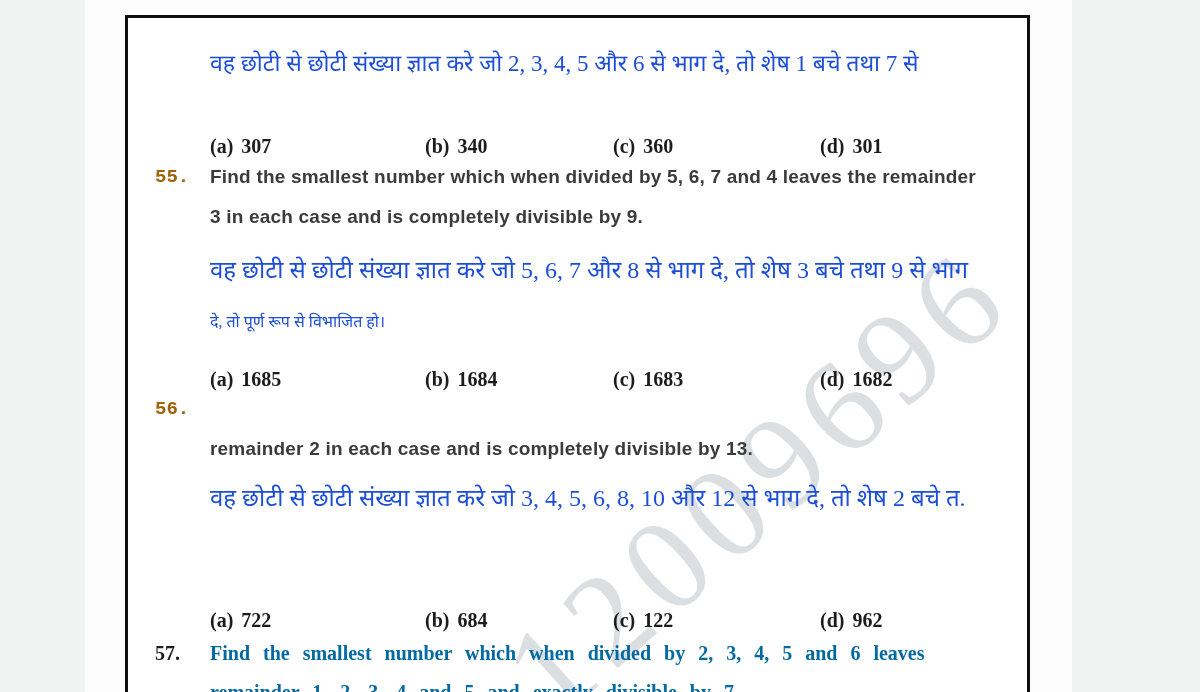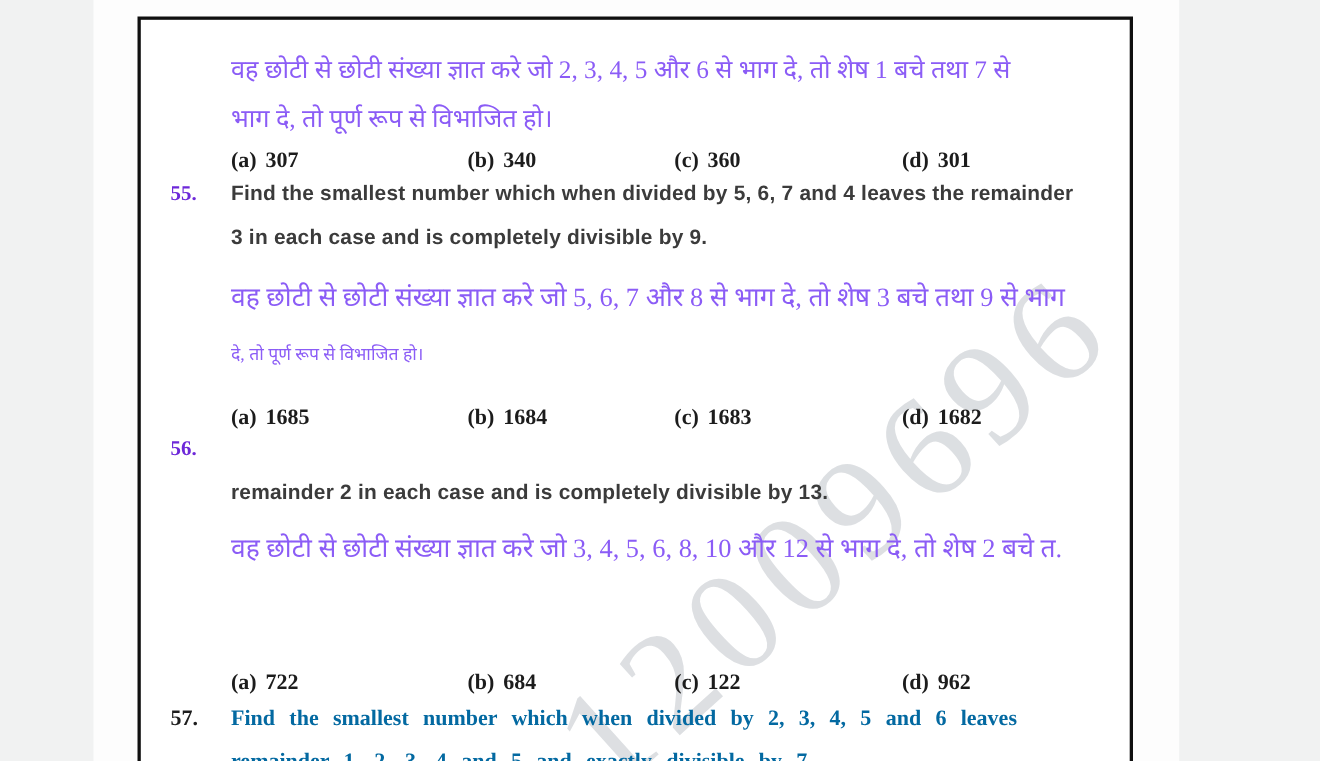--- a/index.html
+++ b/index.html
@@ -24,32 +24,32 @@
     position:absolute; left:300px; top:375px; width:660px; height:180px;
     font-family:"Liberation Serif", serif;
     font-size:132px; letter-spacing:12px; font-weight:400;
     color:#c6cacf; opacity:0.6; white-space:nowrap;
     transform:rotate(-42deg); transform-origin:center center;
     text-align:center; line-height:180px; user-select:none;
   }
   .hindi {
     position:absolute; left:82px;
     font-family:"Liberation Serif", serif;
-    font-size:23px; color:#8b5cf6; white-space:nowrap;
+    font-size:23px; color:#1d4ed8; white-space:nowrap;
   }
   .eng {
     position:absolute; left:82px;
     font-family:"Liberation Sans", sans-serif;
     font-weight:700; font-size:19px; color:#3b3b3b;
     white-space:nowrap; letter-spacing:0.2px;
   }
   .qnum {
     position:absolute; left:27px;
-    font-family:Liberation Serif, serif;
-    font-weight:700; font-size:19px; color:#6d28d9;
+    font-family:Liberation Mono, monospace;
+    font-weight:700; font-size:19px; color:#a16207;
   }
   .qnum-serif {
     position:absolute; left:27px;
     font-family:"Liberation Serif", serif;
     font-weight:700; font-size:20px; color:#1d1d1d;
   }
   .serifline {
     position:absolute; left:82px;
     font-family:"Liberation Serif", serif;
     font-weight:700; font-size:20px; color:#0369a1;
@@ -69,21 +69,20 @@
 
 <div class="paper"></div>
 
 <div class="frame"></div>
 
 <div class="content">
 
   <div class="watermark">12009696</div>
 
   <div class="hindi" style="top:28px;">वह छोटी से छोटी संख्या ज्ञात करे जो 2, 3, 4, 5 और 6 से भाग दे, तो शेष 1 बचे तथा 7 से</div>
-  <div class="hindi" style="top:72px;">भाग दे, तो पूर्ण रूप से विभाजित हो।</div>
 
   <div class="opt-row" style="top:117px;">
     <span class="opt opt-a"><span class="opt-label">(a)</span><span>307</span></span>
     <span class="opt opt-b"><span class="opt-label">(b)</span><span>340</span></span>
     <span class="opt opt-c"><span class="opt-label">(c)</span><span>360</span></span>
     <span class="opt opt-d"><span class="opt-label">(d)</span><span>301</span></span>
   </div>
 
   <div class="qnum" style="top:148px;">55.</div>
   <div class="eng" style="top:148px;">Find the smallest number which when divided by 5, 6, 7 and 4 leaves the remainder</div>

